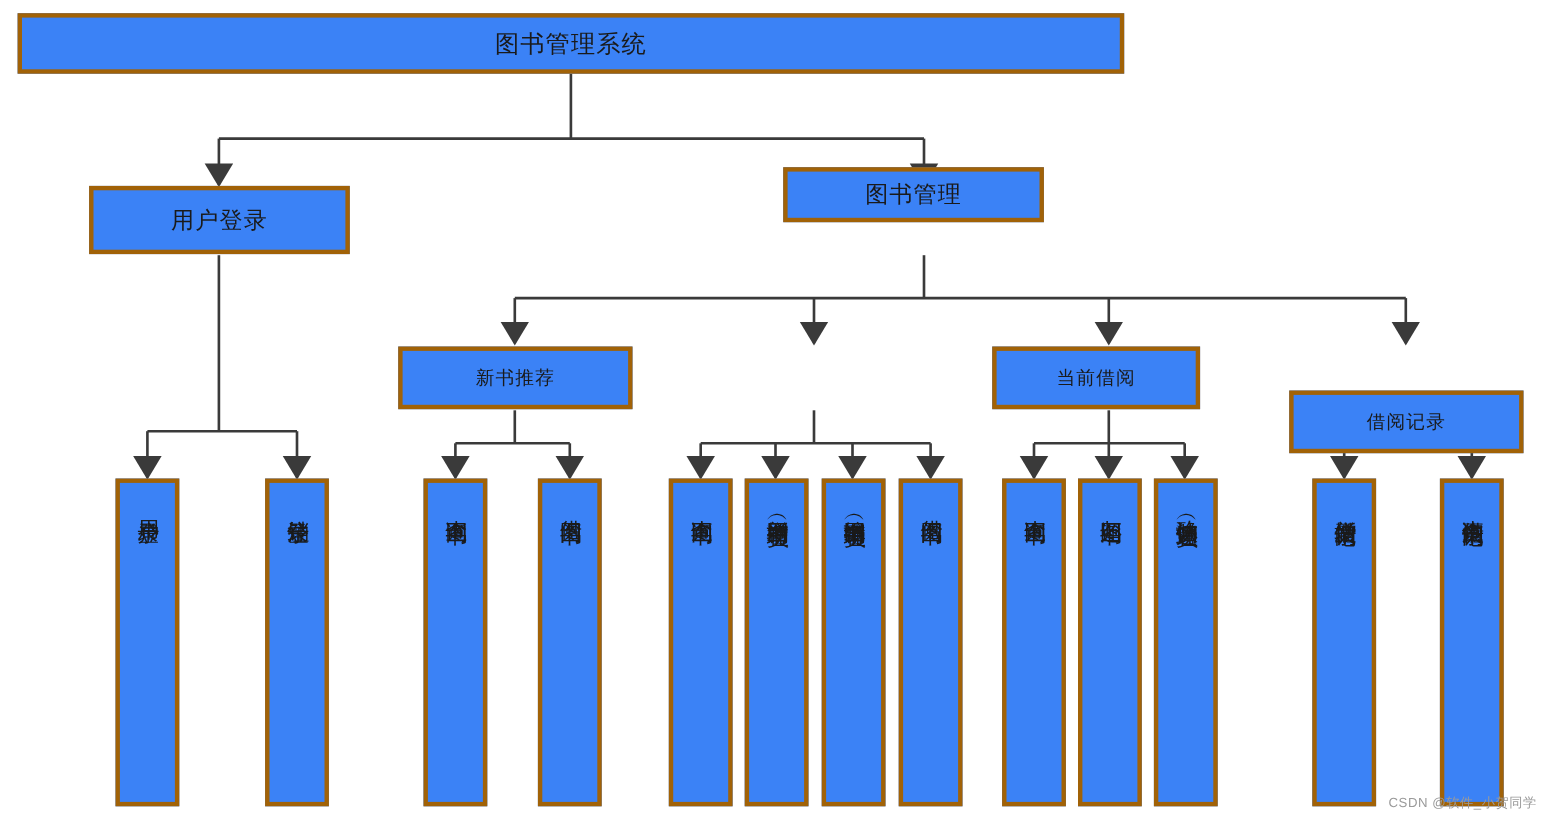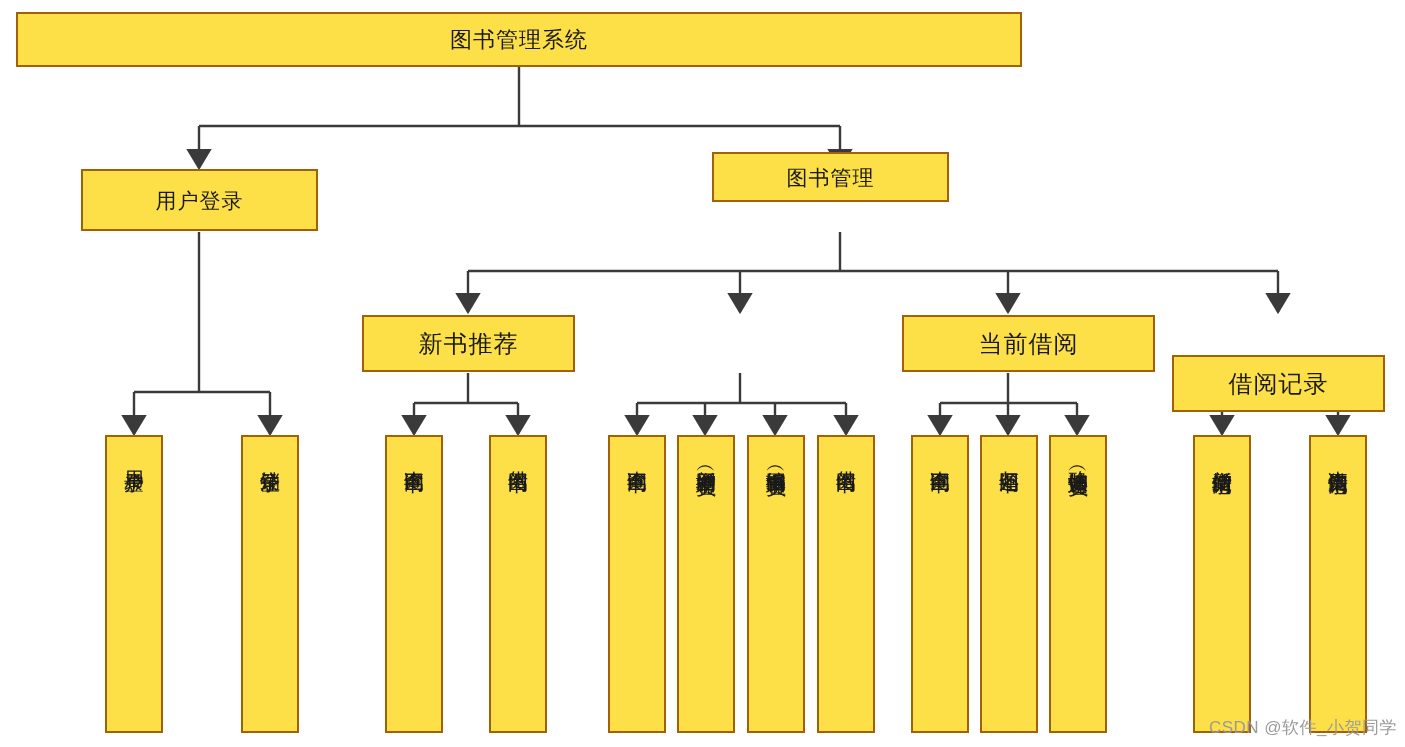--- a/index.html
+++ b/index.html
@@ -22,36 +22,36 @@
     position: absolute;
     left: 0;
     top: 0;
     width: 1405px;
     height: 747px;
     pointer-events: none;
   }
   .node {
     position: absolute;
     box-sizing: border-box;
-    border: 2px solid #a16207;
-    background: #fde047;
+    border: 4px solid #a16207;
+    background: #3b82f6;
     display: flex;
     align-items: center;
     justify-content: center;
     color: #1a1a1a;
     z-index: 2;
   }
   .node.root {
     font-size: 22px;
   }
   .node.level1 {
     font-size: 21px;
   }
   .node.level2 {
-    font-size: 24px;
+    font-size: 17px;
   }
   .node.leaf {
     font-size: 20px;
     align-items: flex-start;
     justify-content: center;
     padding-top: 18px;
   }
   .vtext {
     writing-mode: vertical-rl;
     text-orientation: upright;
@@ -61,21 +61,21 @@
   }
   .htext {
     line-height: 1;
     letter-spacing: 1px;
     white-space: nowrap;
   }
   #watermark {
     position: absolute;
     right: 8px;
     bottom: 8px;
-    font-size: 17px;
+    font-size: 12px;
     color: #9a9a9a;
     letter-spacing: 0.5px;
     z-index: 3;
     white-space: nowrap;
   }
 </style>
 </head>
 <body>
 
 <div id="canvas">
@@ -137,21 +137,21 @@
   <div class="node level1" style="left:81px; top:169px; width:237px; height:62px;">
     <span class="htext">用户登录</span>
   </div>
   <div class="node level1" style="left:712px; top:152px; width:237px; height:50px;text-align:center;">
     <span class="htext">图书管理</span>
   </div>
 
   <div class="node level2" style="left:362px; top:315px; width:213px; height:57px;">
     <span class="htext">新书推荐</span>
   </div>
-  <div class="node level2" style="left:902px; top:315px; width:253px; height:57px;">
+  <div class="node level2" style="left:902px; top:315px; width:189px; height:57px;">
     <span class="htext">当前借阅</span>
   </div>
   <div class="node level2" style="left:1172px; top:315px; width:213px; height:57px;margin-top:40px;">
     <span class="htext">借阅记录</span>
   </div>
 
   <div class="node leaf" style="left:105px; top:435px; width:58px; height:298px;">
     <span class="vtext">用户登录</span>
   </div>
   <div class="node leaf" style="left:241px; top:435px; width:58px; height:298px;">

